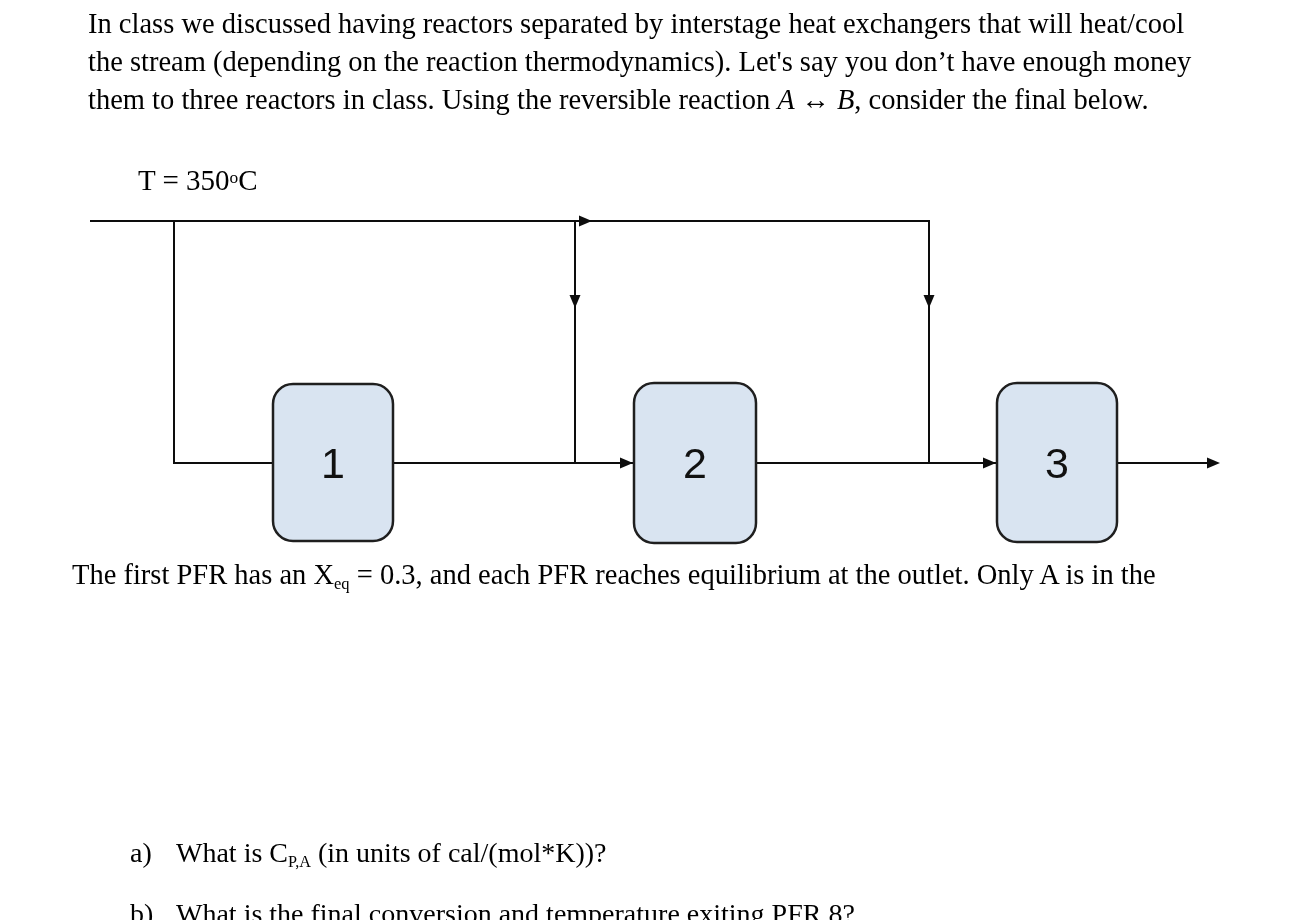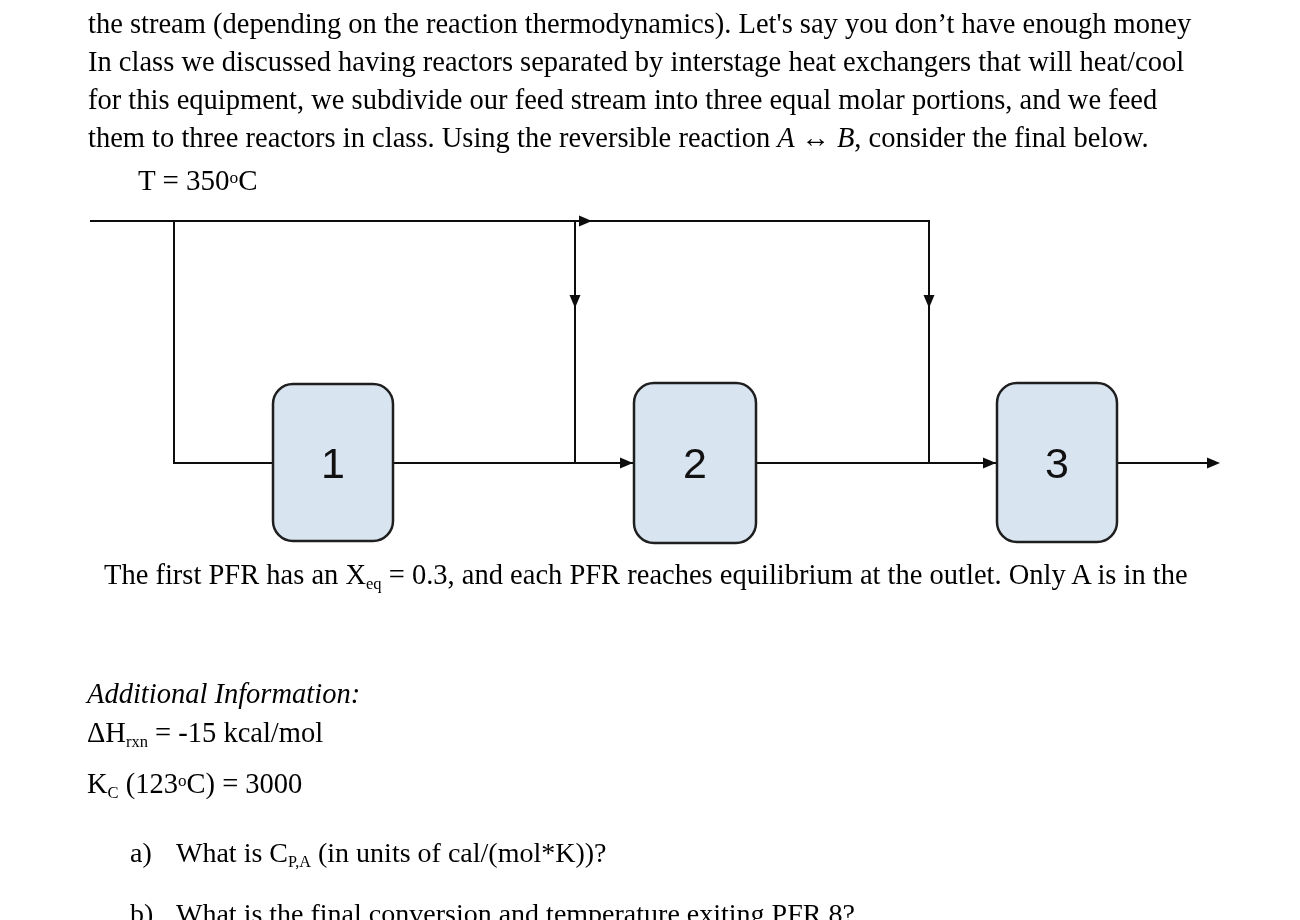--- a/index.html
+++ b/index.html
@@ -43,21 +43,21 @@
   svg.flow { position: absolute; left: 0; top: 0; display: block; }
   path.fl { fill: none; stroke-width: 2px; }
   rect.reactor { stroke-width: 2.5px; }
   text.rlabel {
     font-family: "Liberation Sans", sans-serif;
     font-size: 43px;
     text-anchor: middle;
   }
   .body2 {
     position: absolute;
-    left: 104px;
+    left: 72px;
     top: 556px;
     font-size: 28.5px;
     line-height: 38.5px;
   }
   .addinfo {
     position: absolute;
     left: 87px;
     top: 674px;
     font-size: 28.5px;
     line-height: 39px;
@@ -75,23 +75,22 @@
   .sub { font-size: 0.58em; vertical-align: -0.28em; }
   .sup { font-size: 0.60em; vertical-align: 0.42em; }
   .it  { font-style: italic; }
 </style>
 </head>
 <body>
 
 <div class="page">
 
   <div class="intro">
+    <div class="tline"><span>In class we discussed having reactors separated by interstage heat exchangers that will heat/cool</span></div>
     <div class="tline"><span>the stream (depending on the reaction thermodynamics). Let's say you don’t have enough money</span></div>
-    <div class="tline"><span>In class we discussed having reactors separated by interstage heat exchangers that will heat/cool</span></div>
-    <div class="tline"><span>for this equipment, we subdivide our feed stream into three equal molar portions, and we feed</span></div>
     <div class="tline"><span>them to three reactors in class. Using the reversible reaction </span><span class="it">A ↔ B</span><span>, consider the final below.</span></div>
   </div>
 
   <div class="fig">
     <div class="feed-label"><span>T = 350</span><span class="sup">o</span><span>C</span></div>
 
     <svg class="flow" width="1300" height="400" viewBox="0 0 1300 400">
 
       <path class="fl" d="M90 61 H929 V303" stroke="#0d0d0d"></path>
 
@@ -124,25 +123,20 @@
         <rect class="reactor" x="997" y="223" width="120" height="159" rx="20" ry="20" fill="#d9e4f1" stroke="#1f1f1f"></rect>
         <text class="rlabel" x="1057" y="318" fill="#111111">3</text>
       </g>
     </svg>
   </div>
 
   <div class="body2">
     <div class="tline"><span>The first PFR has an X</span><span class="sub">eq</span><span> = 0.3, and each PFR reaches equilibrium at the outlet. Only A is in the</span></div>
   </div>
 
-  <div class="addinfo">
-    <div class="tline heading">Additional Information:</div>
-    <div class="tline"><span>ΔH</span><span class="sub">rxn</span><span> = -15 kcal/mol</span></div>
-    <div class="tline"><span>K</span><span class="sub">C</span><span> (123</span><span class="sup">o</span><span>C) = 3000</span></div>
-  </div>
 
   <div class="questions">
     <div class="qrow">
       <span class="qlabel">a)</span><span class="qtext"><span>What is C</span><span class="sub">P,A</span><span> (in units of cal/(mol*K))?</span></span>
     </div>
     <div class="qrow">
       <span class="qlabel">b)</span><span class="qtext"><span>What is the final conversion and temperature exiting PFR 8?</span></span>
     </div>
   </div>
 

